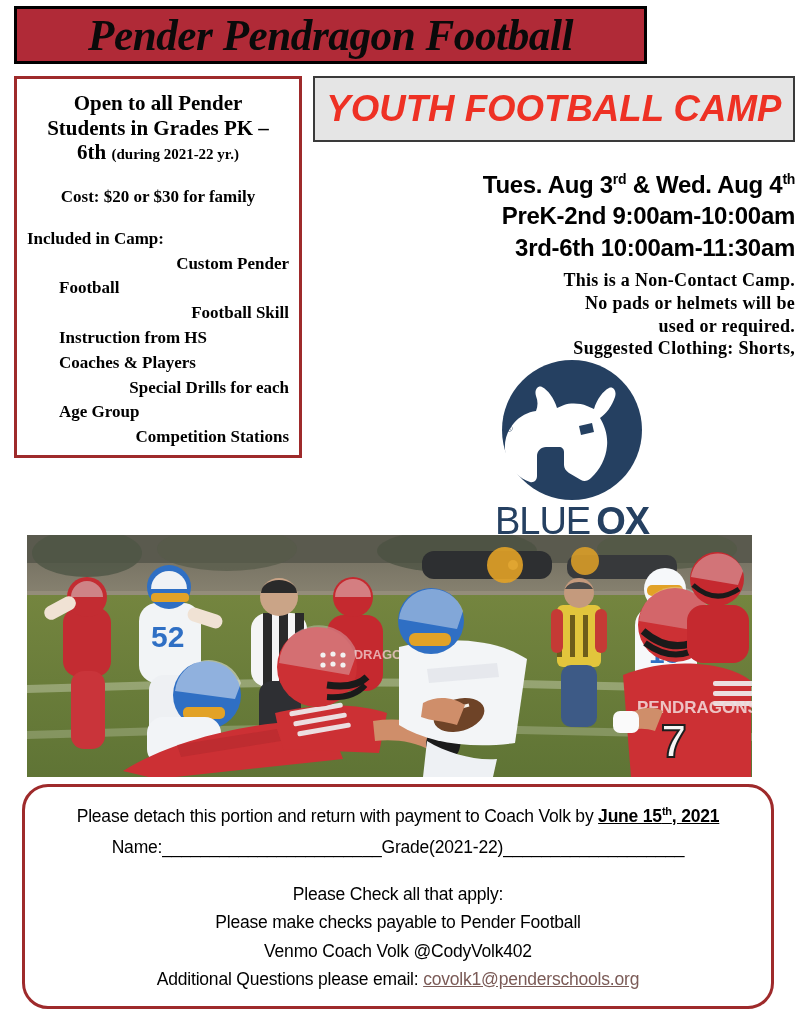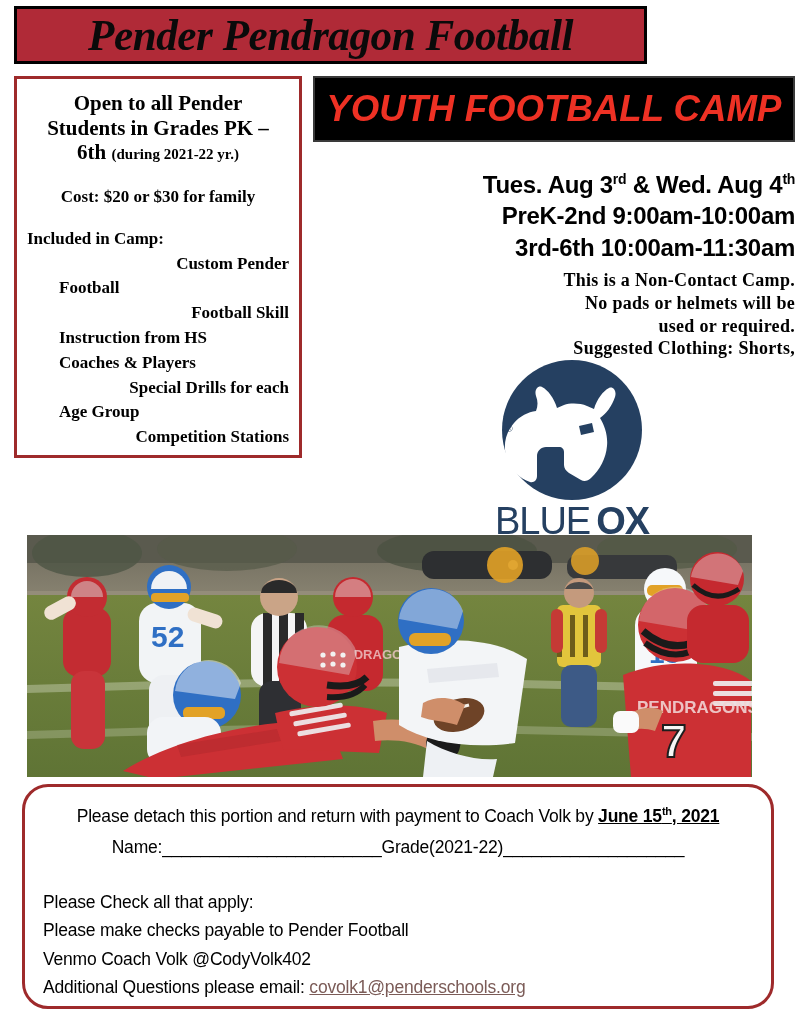--- a/index.html
+++ b/index.html
@@ -87,21 +87,21 @@
 
   
   .camp-box {
     position: absolute;
     left: 313px;
     top: 76px;
     width: 482px;
     height: 66px;
     border: 2px solid #3a3a3a;
     box-sizing: border-box;
-    background: #000000;
+    background: #e5e5e5;
     display: flex;
     align-items: center;
     justify-content: center;
   }
   .camp-title {
     font-family: "Liberation Sans", sans-serif;
     font-weight: bold;
     font-style: italic;
     font-size: 37px;
     letter-spacing: 0px;
@@ -197,21 +197,22 @@
   }
   .dt-line1 .due sup { font-size: 11px; }
   .dt-line2 {
     font-family: "Liberation Sans", sans-serif;
     font-size: 17.5px;
     text-align: center;
     margin-top: 10px;
     letter-spacing: -0.2px;
   }
   .dt-block {
-    margin-top: 30px;
+    margin-top: 22px;
+    text-align: center;
   }
   .dt-block div {
     font-family: "Liberation Sans", sans-serif;
     font-size: 17.5px;
     line-height: 1.62;
     letter-spacing: -0.2px;
   }
   .email-link {
     color: #7b5b57;
     text-decoration: underline;

